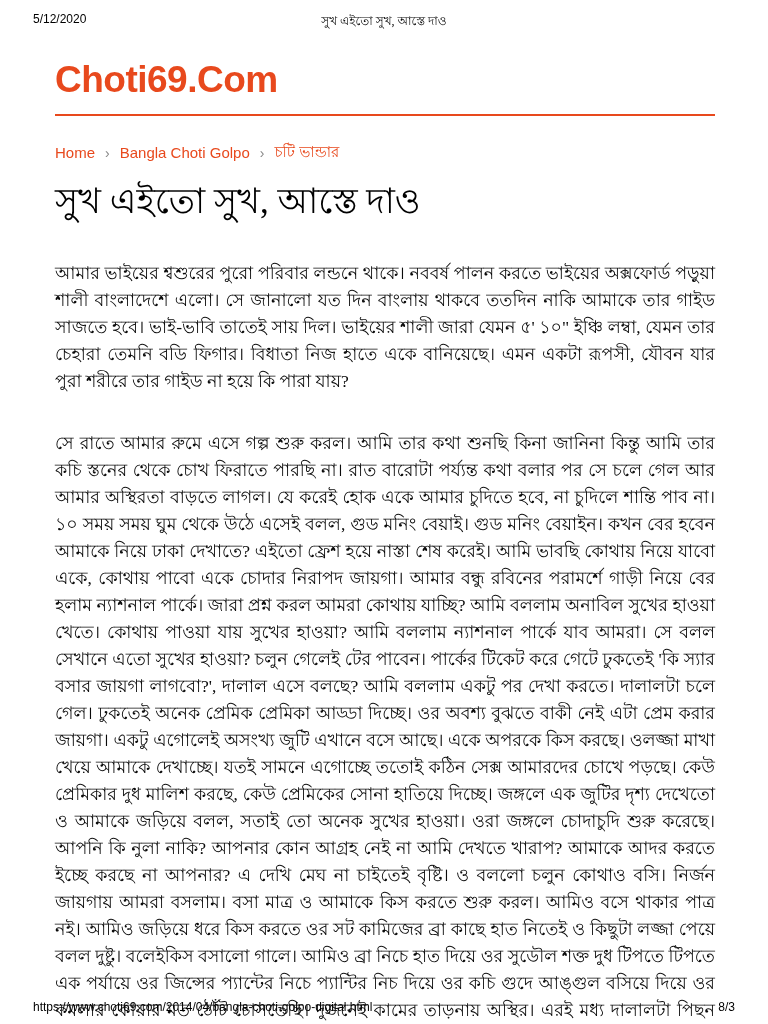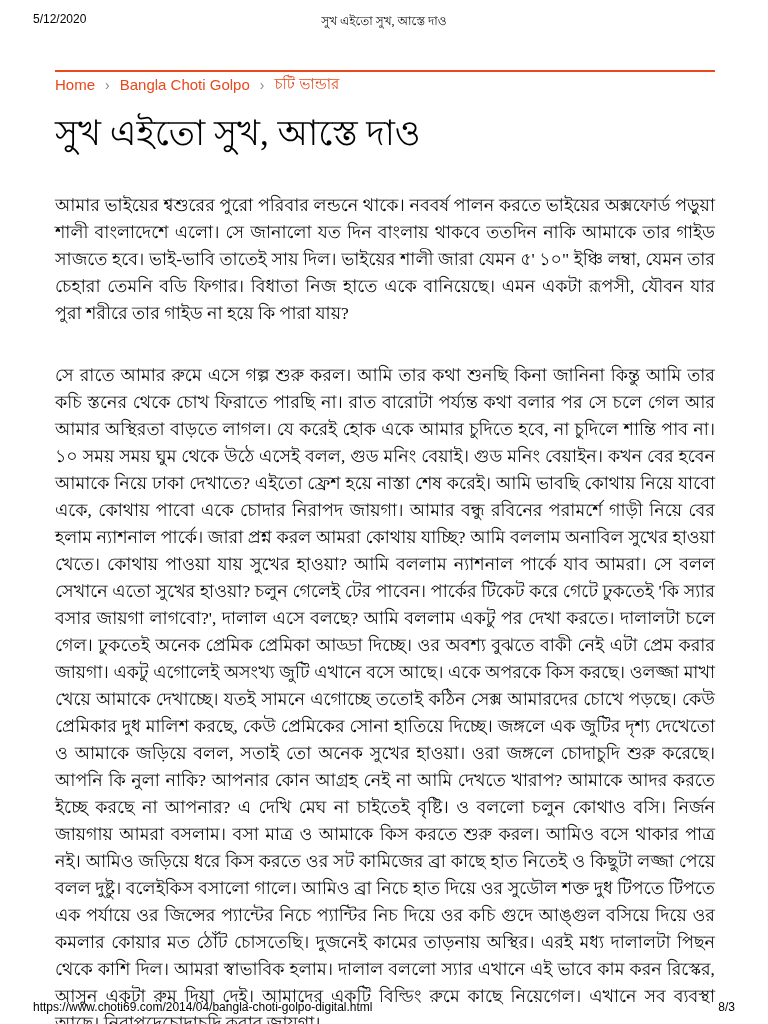--- a/index.html
+++ b/index.html
@@ -41,20 +41,21 @@
     display: inline-block;
     cursor: pointer;
   }
   .site-rule {
     border: none;
     border-top: 2px solid #e8491d;
     margin-top: 12px;
     width: 100%;
   }
   .breadcrumb {
+    margin-top: 24px;
     font-size: 15px;
     display: flex;
     align-items: center;
     gap: 10px;
   }
   .breadcrumb .crumb { color: #e8491d; text-decoration: none; cursor: pointer; }
   .breadcrumb .sep { color: #888888; font-size: 14px; }
   .article-title {
     margin-top: 14px;
     font-size: 35px;
@@ -87,20 +88,21 @@
 <body>
 
 <div class="print-header">
   <span class="ph-date">5/12/2020</span>
   <span class="ph-title">সুখ এইতো সুখ, আস্তে দাও</span>
   <span class="ph-spacer"></span>
 </div>
 
 <div class="content">
 
+  <a class="site-title">Choti69.Com</a>
   <hr class="site-rule">
 
   <nav class="breadcrumb">
     <a class="crumb">Home</a>
     <span class="sep">›</span>
     <a class="crumb">Bangla Choti Golpo</a>
     <span class="sep">›</span>
     <a class="crumb">চটি ভান্ডার</a>
   </nav>
 

